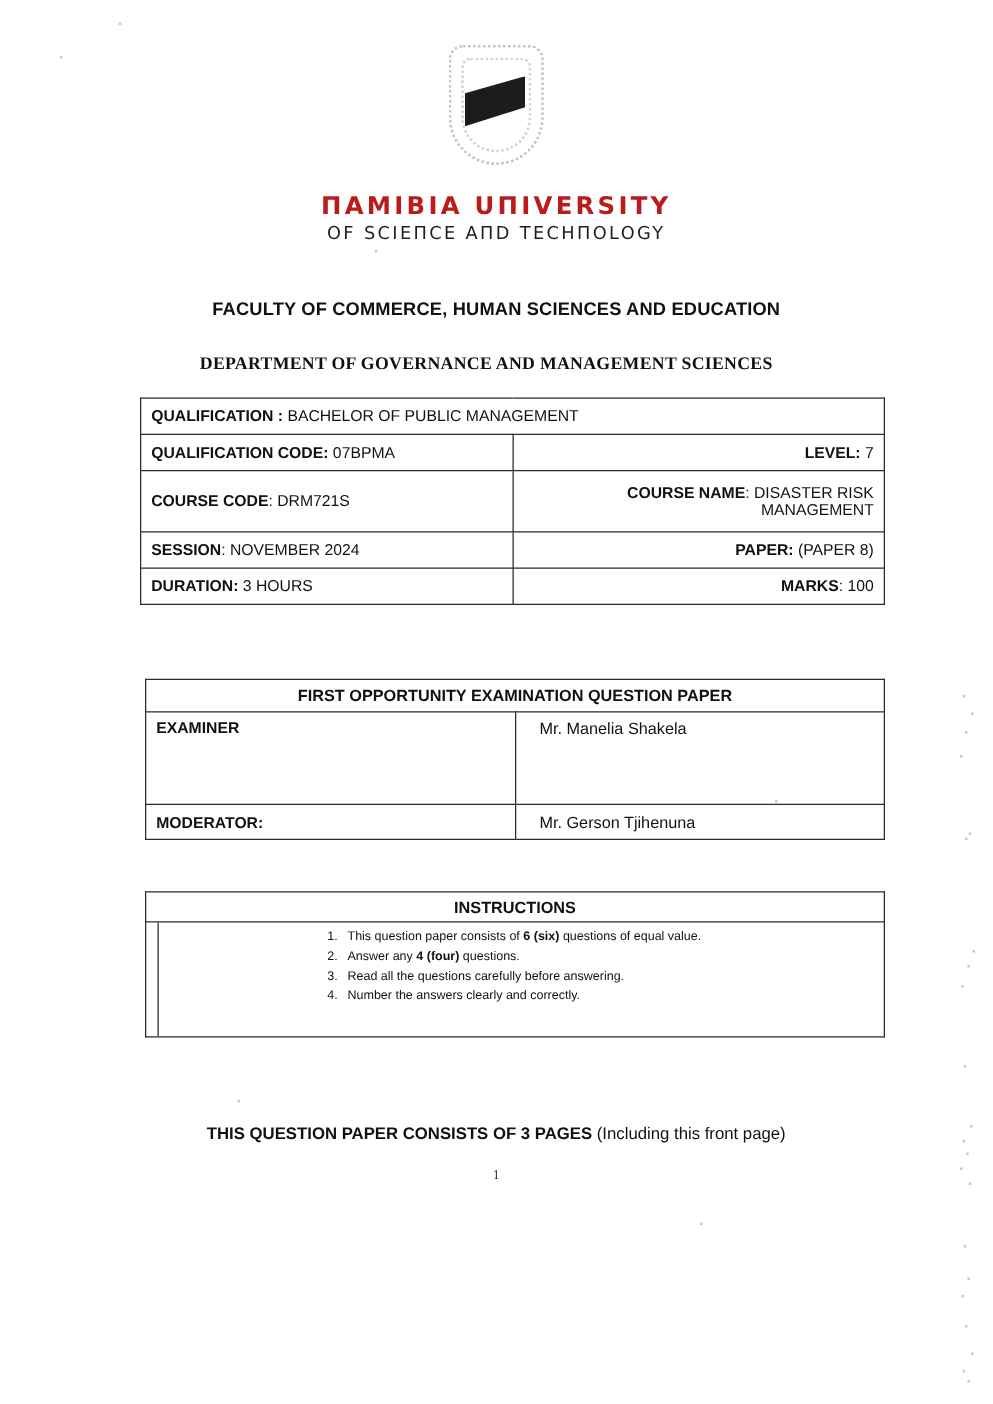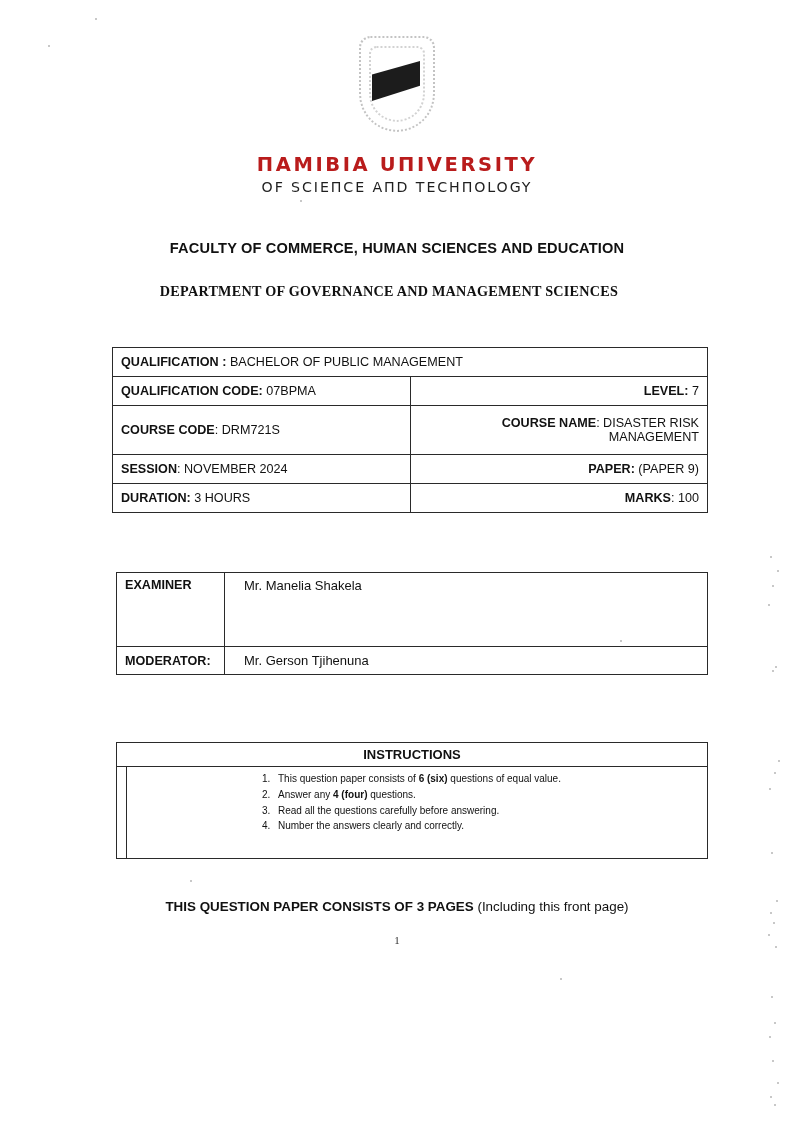--- a/index.html
+++ b/index.html
@@ -86,21 +86,20 @@
     font-family: "Liberation Serif", serif;
     letter-spacing: .25px;
   }
 
   
   .tbl {
     position: absolute;
     border-collapse: collapse;
     table-layout: fixed;
     font-size: 12.6px;
-    margin-top: 29px;
   }
   .tbl td {
     border: 1px solid #2a2a2a;
     padding: 4px 8px;
     vertical-align: middle;
   }
   .lbl { font-weight: 700; }
 
   
   #qual-table { left: 112px; top: 318px; width: 596px; }
@@ -214,37 +213,40 @@
     <td class="c-right">
       <span class="lbl">COURSE NAME</span><span>: DISASTER RISK MANAGEMENT</span>
     </td>
   </tr>
   <tr>
     <td class="c-left">
       <span class="lbl">SESSION</span><span>: NOVEMBER 2024</span>
     </td>
     <td class="c-right">
       <span class="lbl">PAPER:</span>
-      <span>(PAPER 9)</span>
+      <span>(PAPER 8)</span>
     </td>
   </tr>
   <tr>
     <td class="c-left">
       <span class="lbl">DURATION:</span>
       <span>3 HOURS</span>
     </td>
     <td class="c-right indent-cell">
       <span class="lbl">MARKS</span><span>: 100</span>
     </td>
   </tr>
 </tbody>
   </table>
 
 <table class="tbl" id="exam-table">
   <tbody>
+      <tr>
+    <td colspan="2" class="head-cell">FIRST OPPORTUNITY EXAMINATION QUESTION PAPER</td>
+  </tr>
   <tr class="r-examiner">
     <td class="c-left lbl">EXAMINER</td>
     <td class="name-cell">Mr. Manelia Shakela</td>
   </tr>
   <tr class="r-moderator">
     <td class="c-left lbl">MODERATOR:</td>
     <td class="name-cell">Mr. Gerson Tjihenuna</td>
   </tr>
 </tbody>
   </table>

